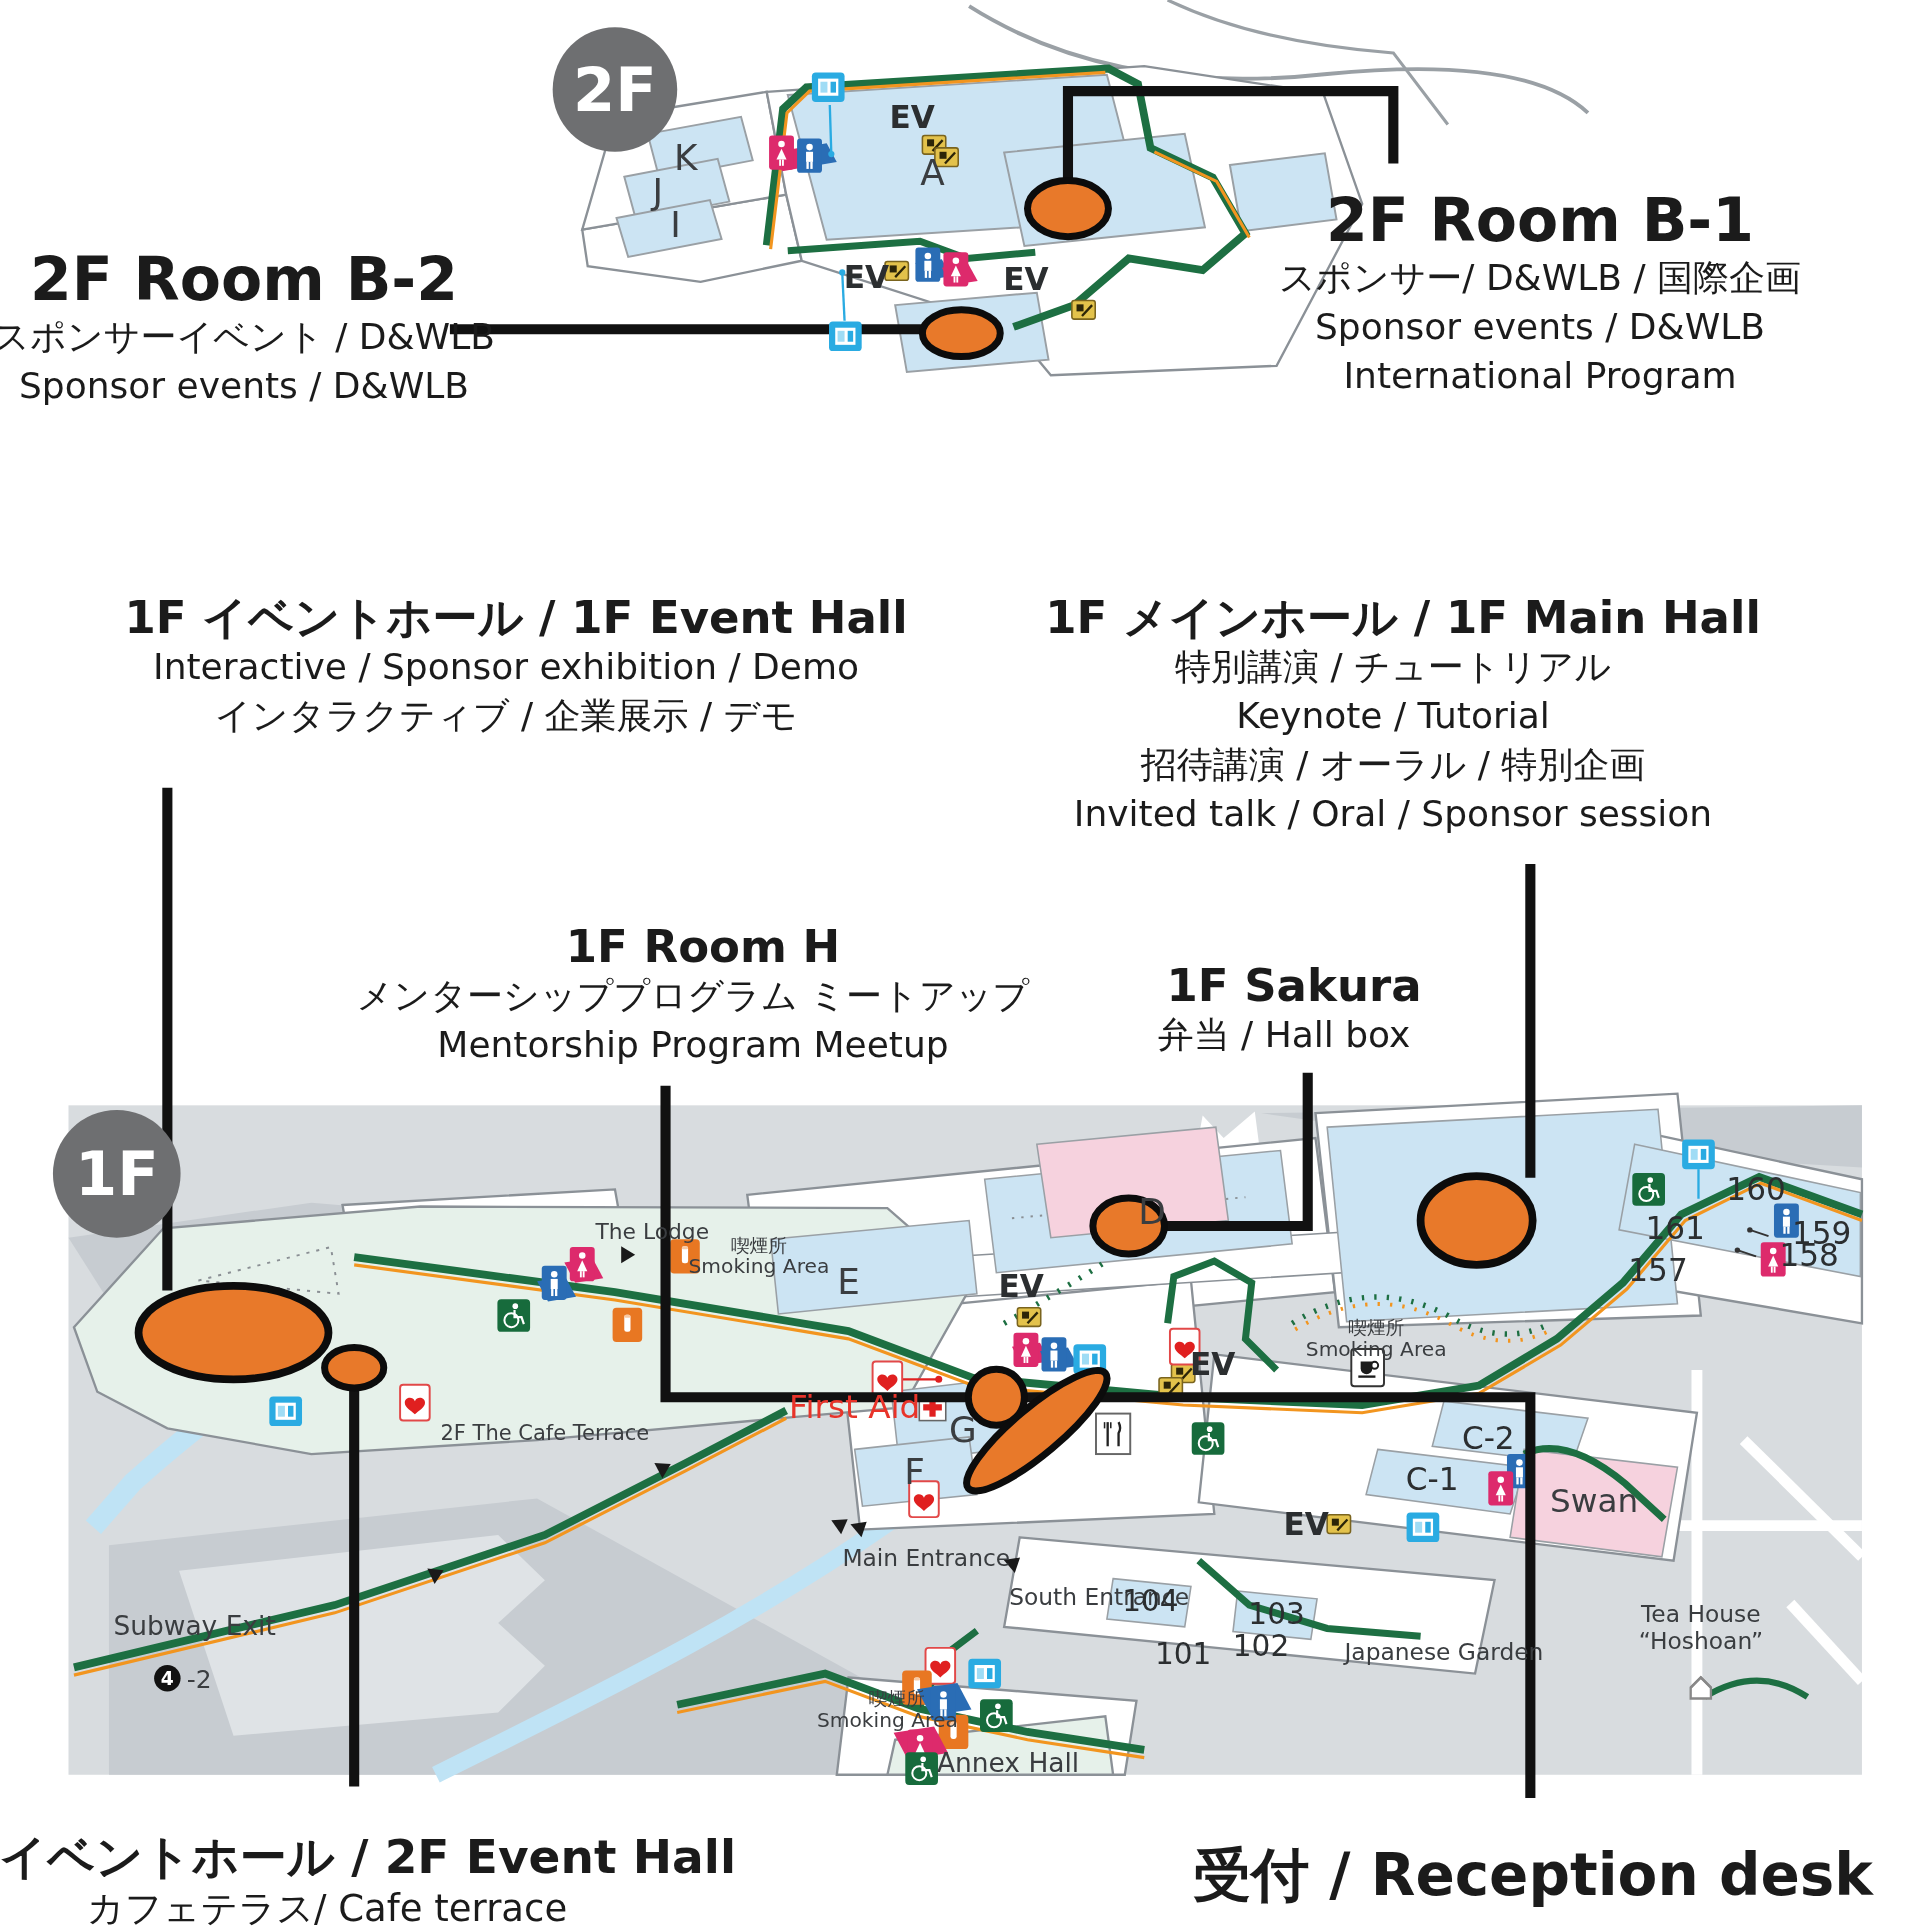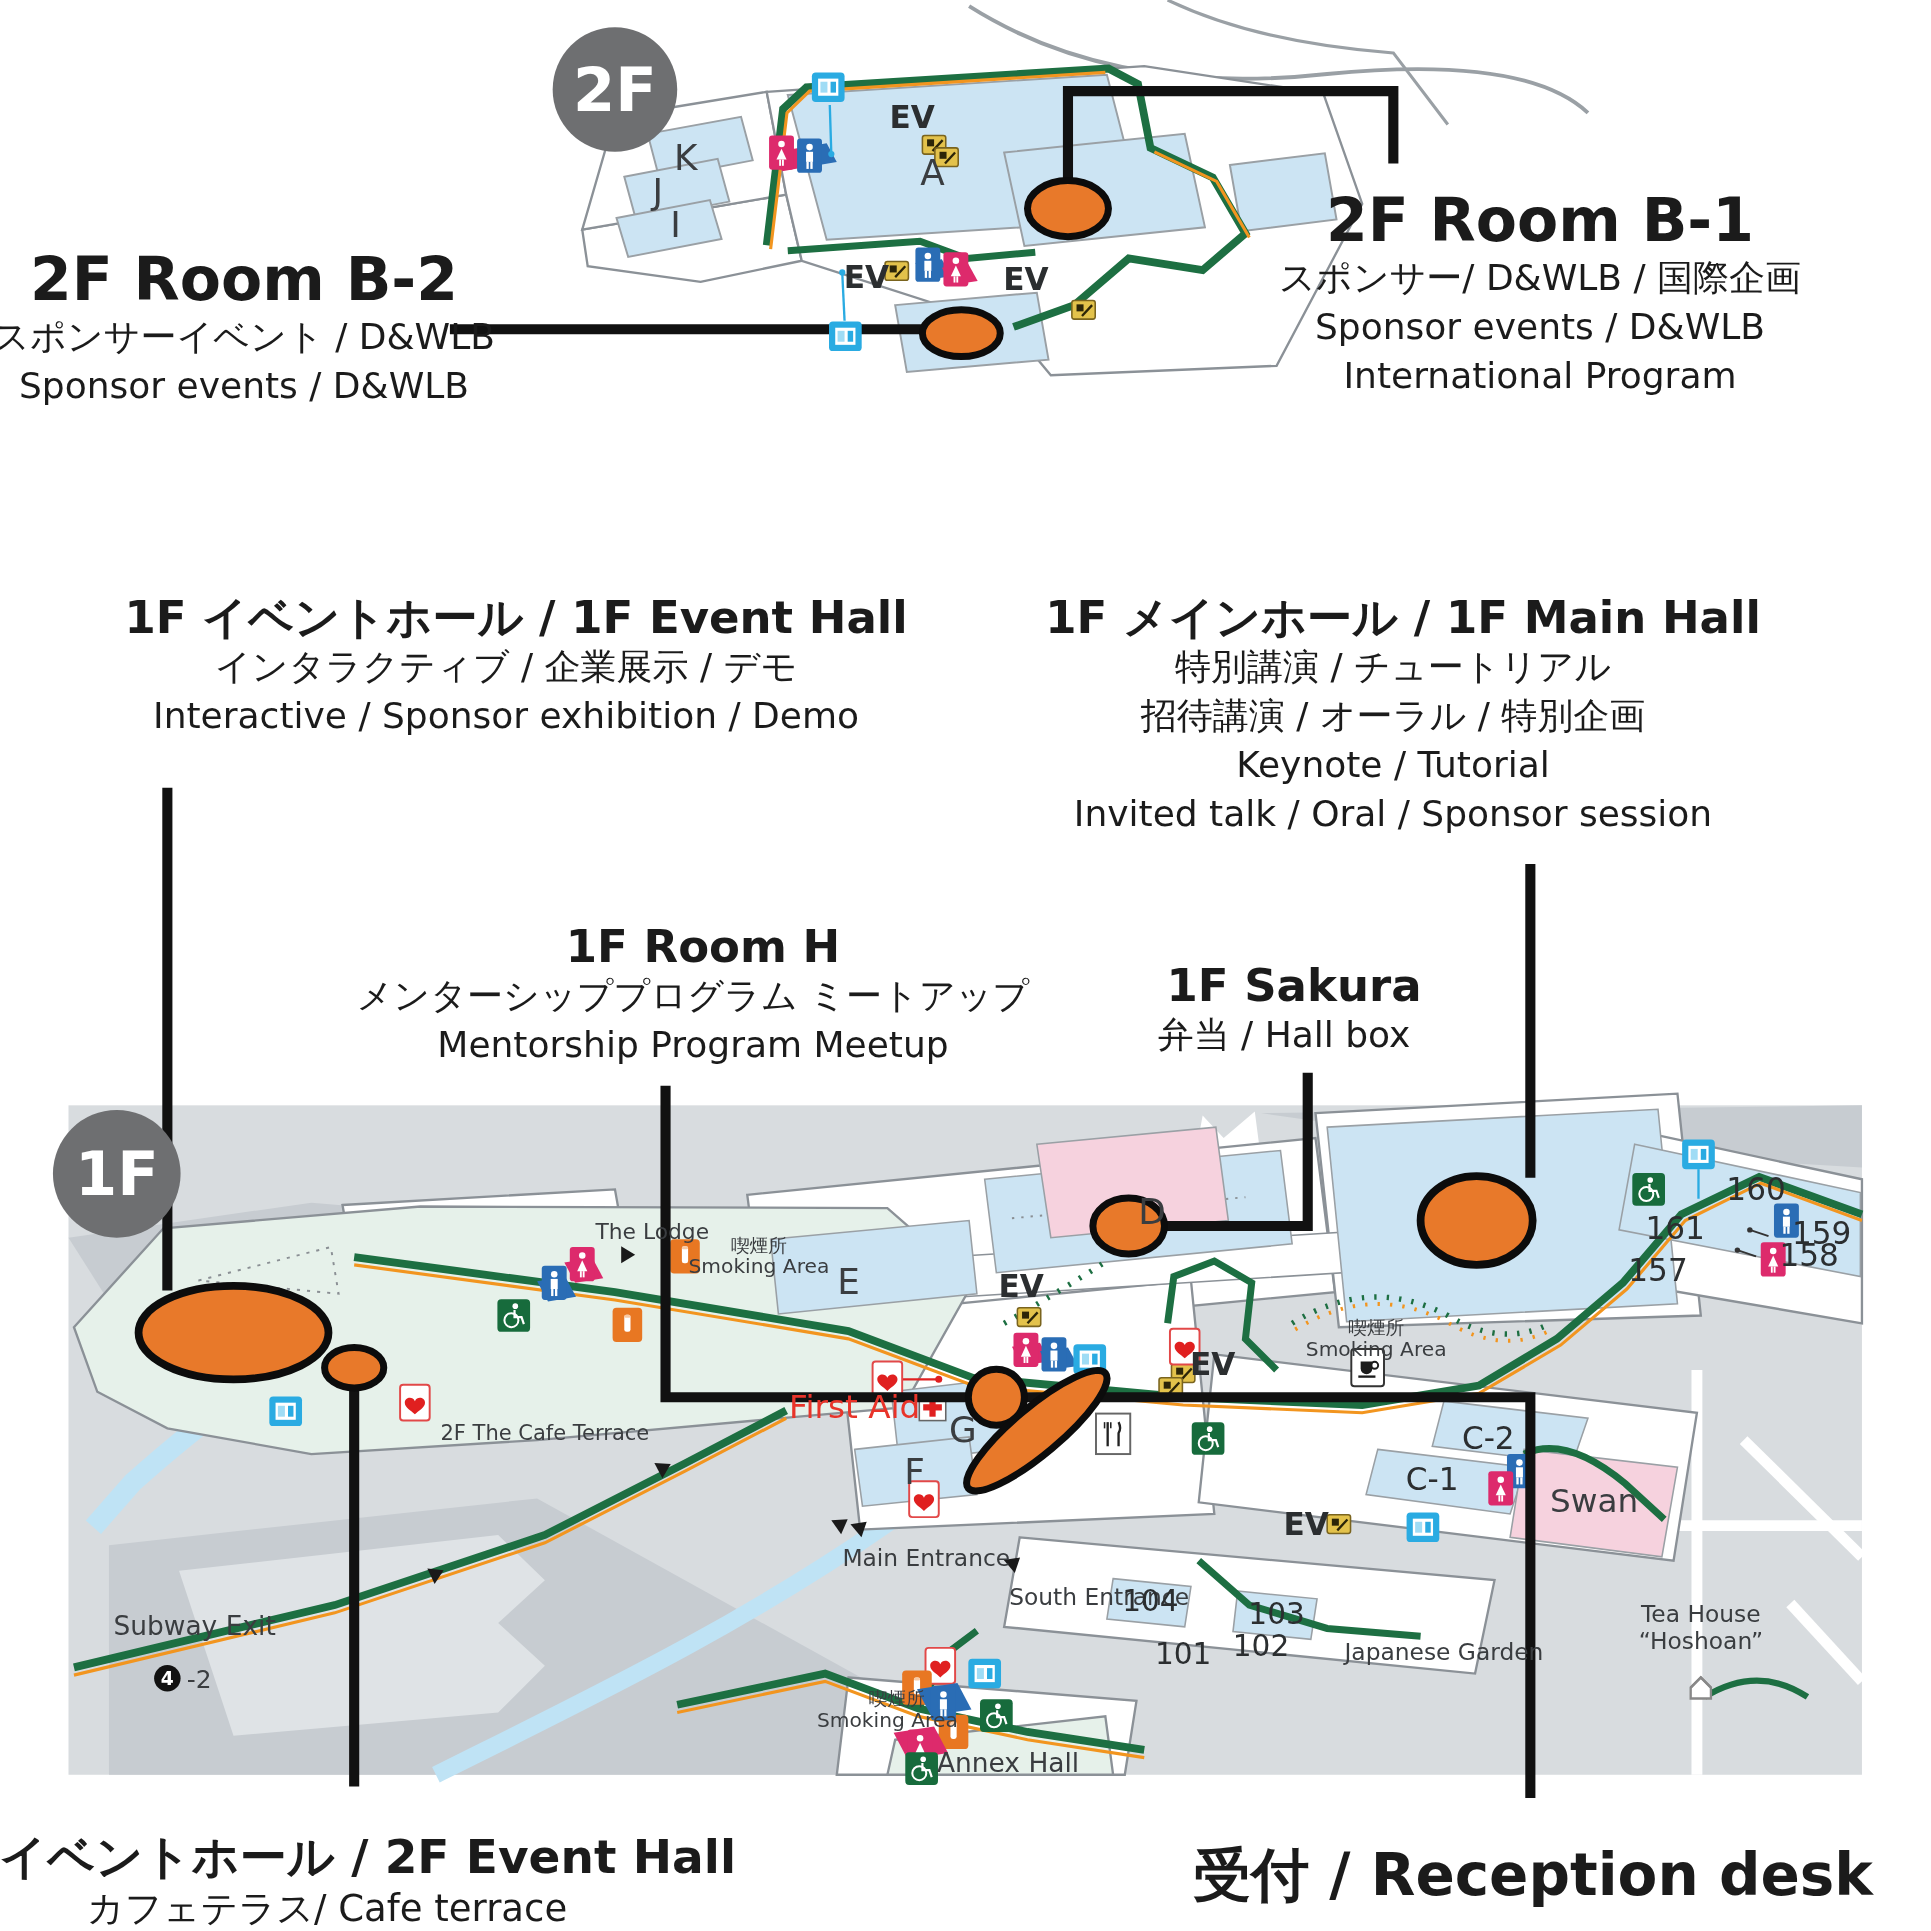--- a/index.html
+++ b/index.html
@@ -451,29 +451,29 @@
 
   <div class="lbl" style="left:1540px;top:187px;">
     <div class="tt">2F Room B-1</div>
     <div class="ts">スポンサー/ D&amp;WLB / 国際企画</div>
     <div class="ts">Sponsor events / D&amp;WLB</div>
     <div class="ts">International Program</div>
   </div>
 
   <div class="lbl" style="left:506px;top:593px;">
     <div class="tt58">1F イベントホール / 1F  Event Hall</div>
+    <div class="ts">Interactive / Sponsor exhibition / Demo</div>
     <div class="ts">インタラクティブ / 企業展示 / デモ</div>
-    <div class="ts">Interactive / Sponsor exhibition / Demo</div>
   </div>
 
   <div class="lbl" style="left:1393px;top:593px;">
     <div class="tt58">1F メインホール / 1F Main Hall</div>
     <div class="ts">特別講演 / チュートリアル</div>
+    <div class="ts">Keynote / Tutorial</div>
     <div class="ts">招待講演 / オーラル / 特別企画</div>
-    <div class="ts">Keynote / Tutorial</div>
     <div class="ts">Invited talk / Oral / Sponsor session</div>
   </div>
 
   <div class="lbl" style="left:693px;top:922px;">
     <div class="tt58">1F Room H</div>
     <div class="ts">メンターシッププログラム ミートアップ</div>
     <div class="ts">Mentorship Program Meetup</div>
   </div>
 
   <div class="lbl" style="left:1284px;top:961px;">

